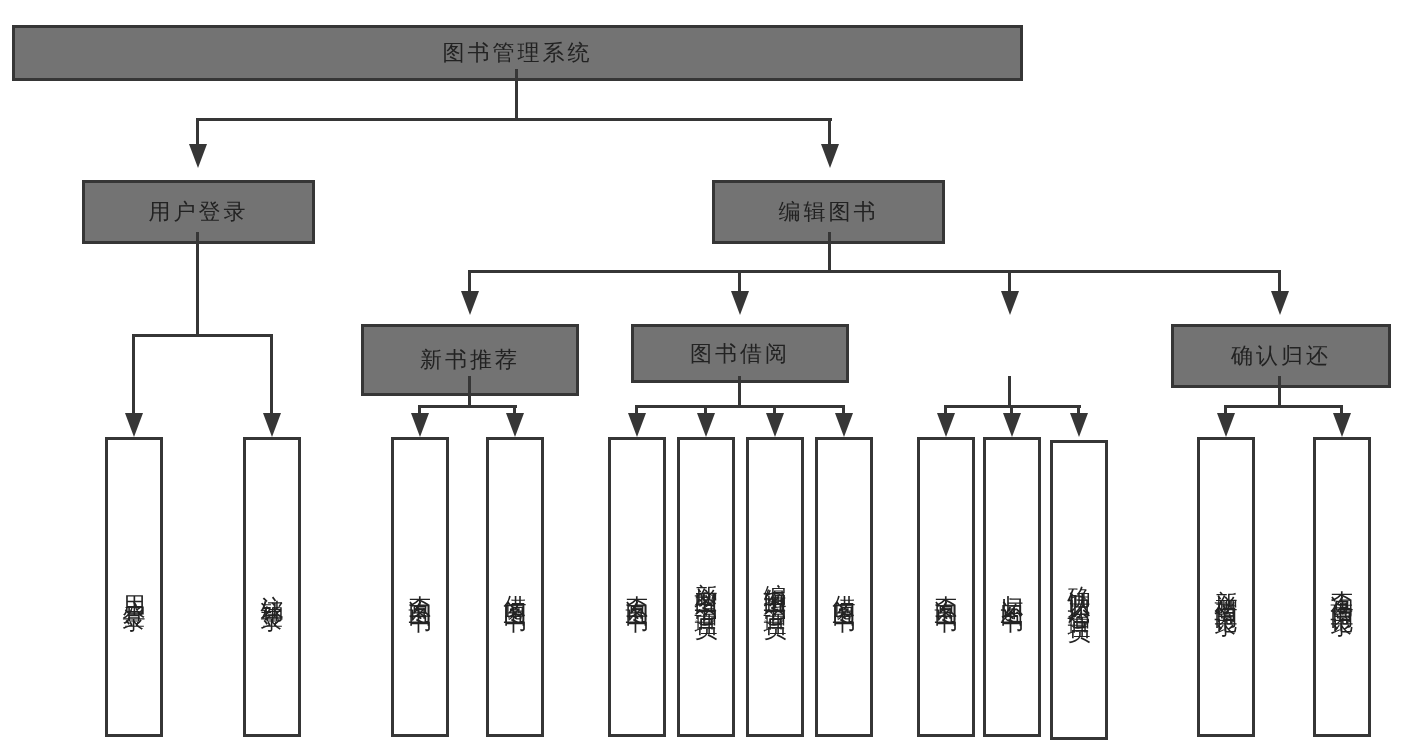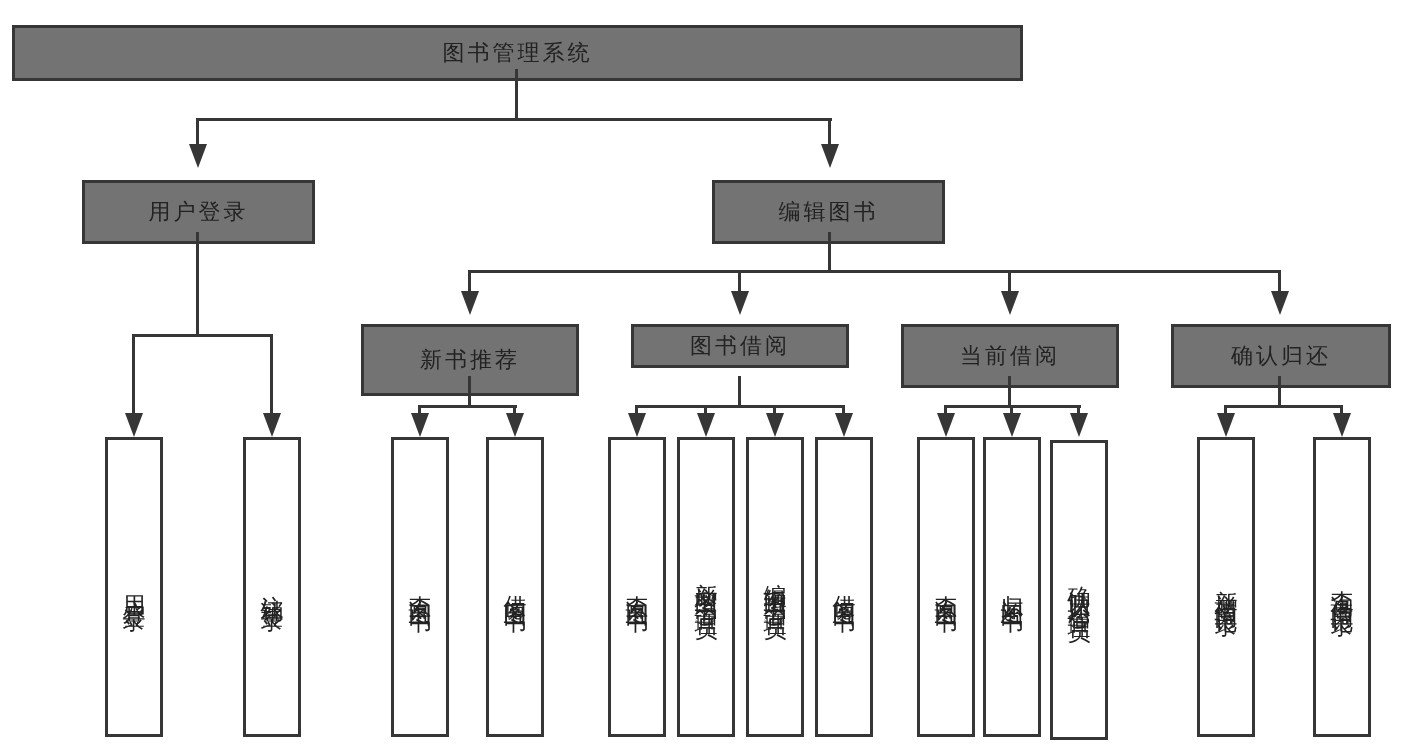--- a/index.html
+++ b/index.html
@@ -66,22 +66,21 @@
   <div class="vl" style="left:468px;top:270px;height:24px;"></div>
   <div class="arr" style="left:461px;top:291px;"></div>
   <div class="vl" style="left:738px;top:270px;height:24px;"></div>
   <div class="arr" style="left:731px;top:291px;"></div>
   <div class="vl" style="left:1008px;top:270px;height:24px;"></div>
   <div class="arr" style="left:1001px;top:291px;"></div>
   <div class="vl" style="left:1278px;top:270px;height:24px;"></div>
   <div class="arr" style="left:1271px;top:291px;"></div>
 
   <div class="box" style="left:361px;top:312px;width:218px;height:72px;">新书推荐</div>
-  <div class="box" style="left:631px;top:312px;width:218px;height:44px;">图书借阅</div>
-  <div class="box" style="left:901px;top:312px;width:218px;height:64px;">当前借阅</div>
+  <div class="box" style="left:631px;top:312px;width:218px;height:59px;">图书借阅</div>
   <div class="box" style="left:1171px;top:312px;width:220px;height:64px;">确认归还</div>
 
   <div class="vl" style="left:468px;top:376px;height:31px;"></div>
   <div class="hl" style="left:418px;top:405px;width:99px;"></div>
   <div class="vl" style="left:418px;top:405px;height:10px;"></div>
   <div class="arr" style="left:411px;top:413px;"></div>
   <div class="vl" style="left:513px;top:405px;height:10px;"></div>
   <div class="arr" style="left:506px;top:413px;"></div>
 
   <div class="vl" style="left:738px;top:376px;height:31px;"></div>

